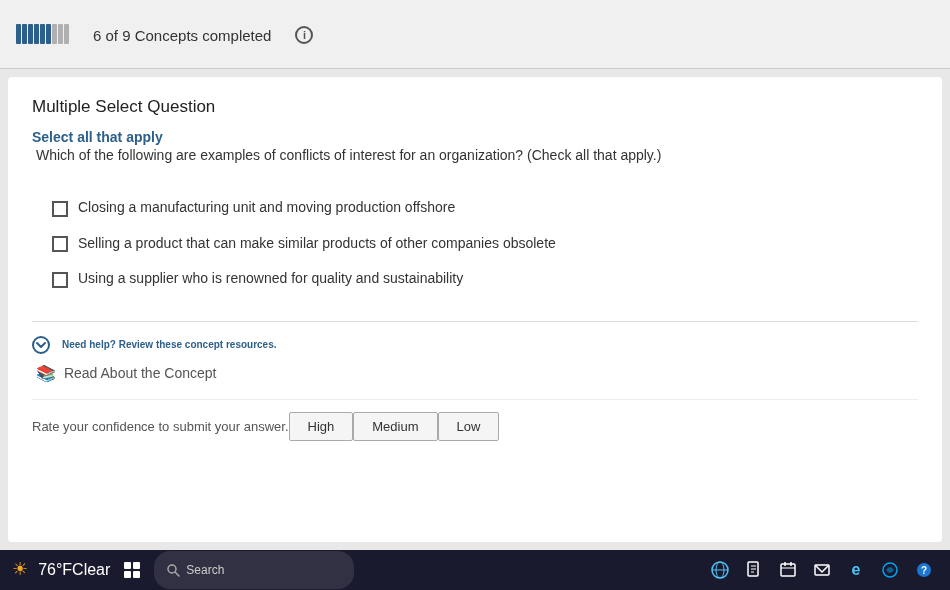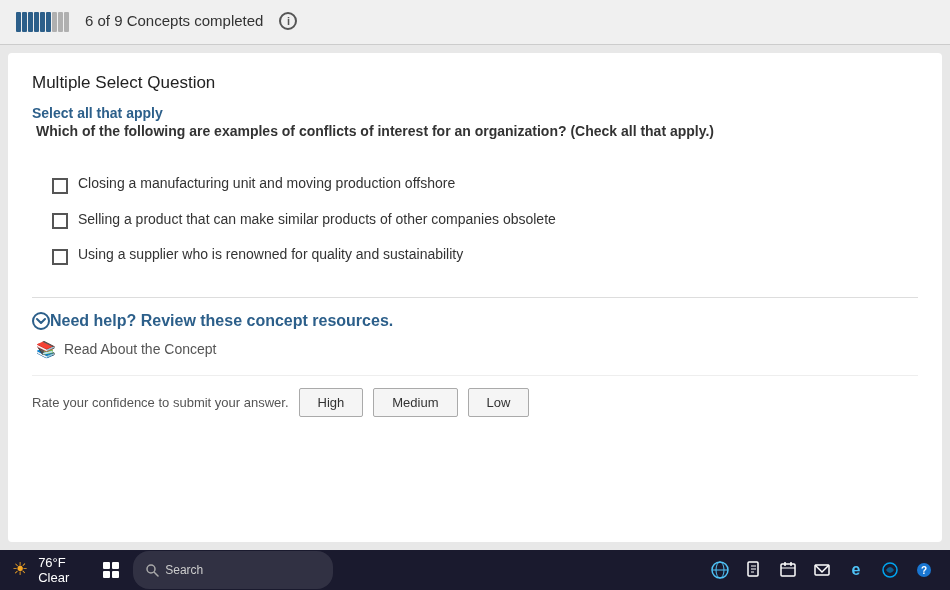--- a/index.html
+++ b/index.html
@@ -29,24 +29,24 @@
       bottom: 40px;
       background: #e8e8e8;
       display: flex;
       flex-direction: column;
     }
 
     
     .header-bar {
       background: #f0f0f0;
       border-bottom: 1px solid #ccc;
-      padding: 12px 16px;
-      display: flex;
-      align-items: flex-start;
-      gap: 16px;
+      padding: 24px 16px;
+      display: flex;
+      align-items: flex-end;
+      gap: 24px;
       min-height: 44px;
     }
 
     .progress-icon {
       display: flex;
       align-items: center;
       gap: 1px;
     }
 
     .progress-bar-group {
@@ -111,32 +111,31 @@
       color: #2c5f8a;
       margin-bottom: 0;
     }
 
     .question-text {
       font-size: 14px;
       color: #333;
       line-height: 1.5;
       margin-bottom: 24px;
       padding-left: 4px;
-      font-weight: bold;
     }
 
     
     .choices-container {
       padding-left: 20px;
       margin-bottom: 24px;
     }
 
     .choice-item {
       display: flex;
-      align-items: flex-end;
+      align-items: center;
       gap: 10px;
       padding: 8px 0;
       cursor: pointer;
     }
 
     .choice-checkbox {
       width: 16px;
       height: 16px;
       border: 2px solid #555;
       background: white;
@@ -154,22 +153,22 @@
     
     .help-section {
       border-top: 1px solid #ddd;
       padding-top: 14px;
       margin-bottom: 16px;
     }
 
     .help-link {
       display: flex;
       align-items: center;
-      gap: 0;
-      font-size: 16px;
+      gap: 12px;
+      font-size: 10px;
       font-weight: 700;
       color: #2c5f8a;
       cursor: pointer;
       margin-bottom: 10px;
     }
 
     .help-icon {
       width: 18px;
       height: 18px;
       border-radius: 50%;
@@ -193,21 +192,20 @@
 
     .book-icon {
       font-size: 16px;
       color: #555;
     }
 
     
     .confidence-section {
       display: flex;
       align-items: center;
-      gap: 10px;
       padding-top: 12px;
       border-top: 1px solid #eee;
     }
 
     .confidence-label {
       font-size: 13px;
       color: #555;
     }
 
     .confidence-btn {
@@ -382,21 +380,21 @@
       <button class="confidence-btn">Low</button>
     </div>
 
   </div>
 </div>
 
 <div class="taskbar">
   <div class="taskbar-weather">
     <span class="sun-icon">☀</span>
   </div>
-  <div style="display:flex; flex-direction:column; color:#fff; font-size:13px; margin-right:20px;">
+  <div style="display:flex; color:#fff; font-size:16px; margin-right:0;">
     <span>76°F</span>
     <span>Clear</span>
   </div>
 
   <div class="taskbar-start">
     <div class="win-grid">
       <span></span>
         <span></span>
         <span></span>
         <span></span>

